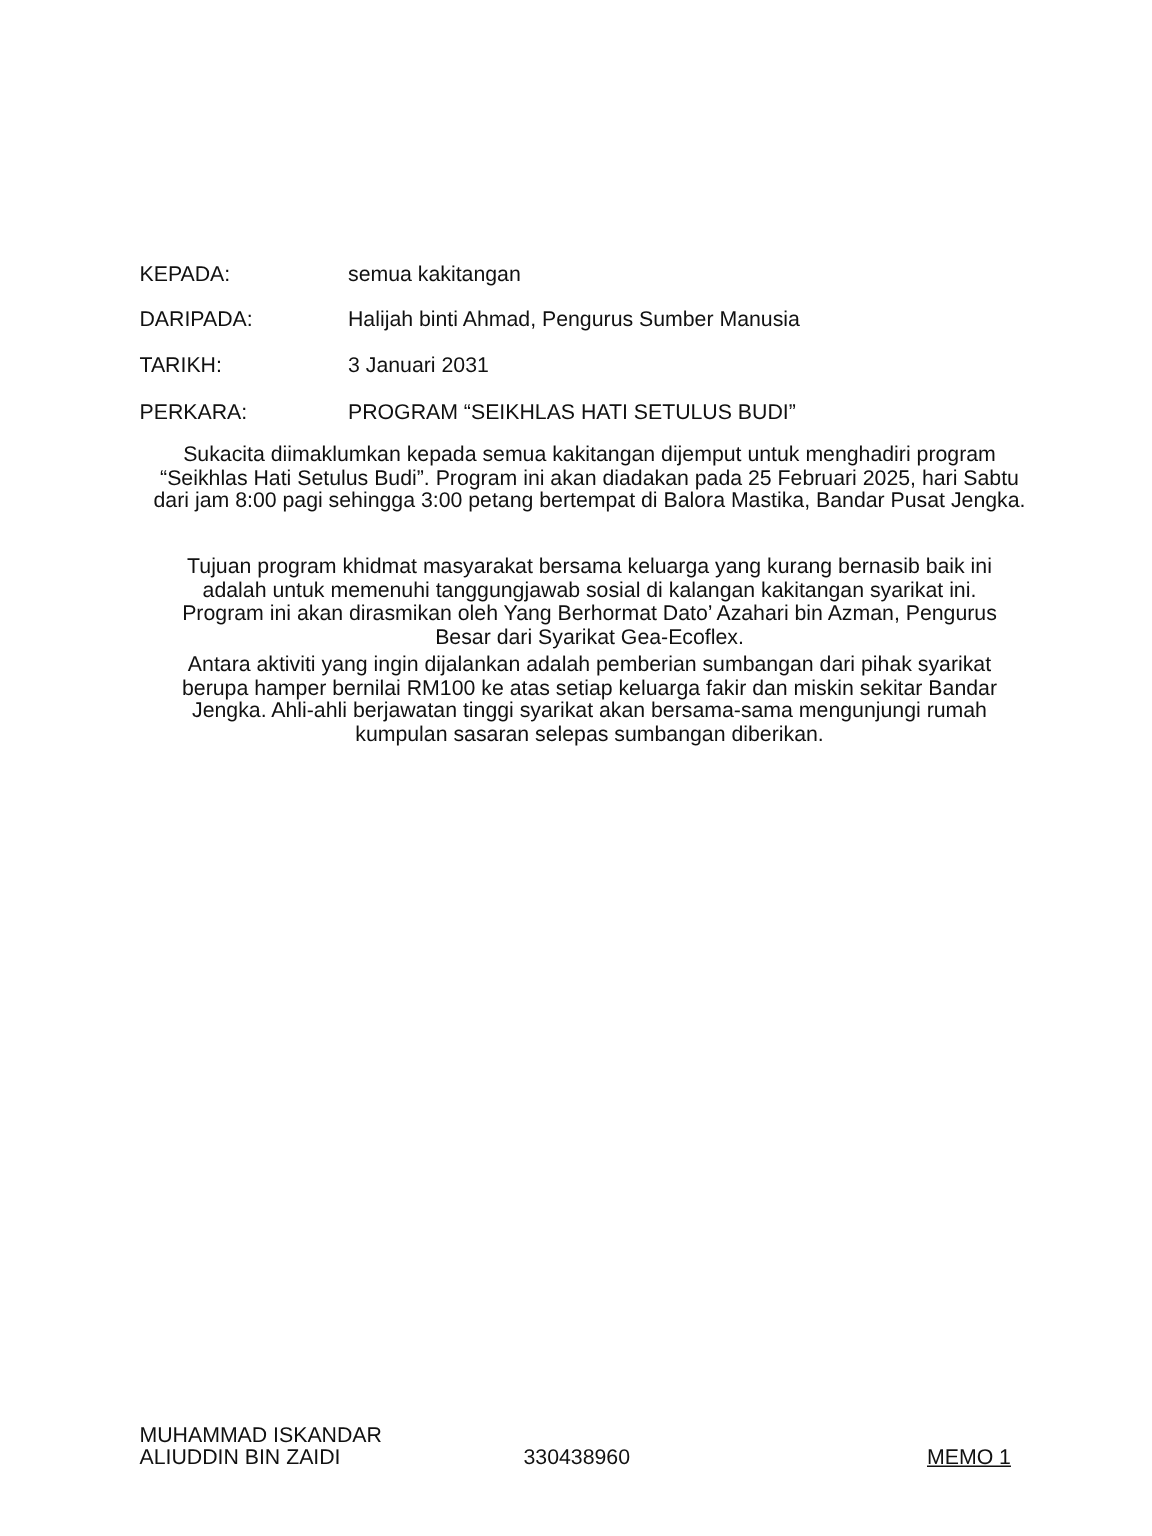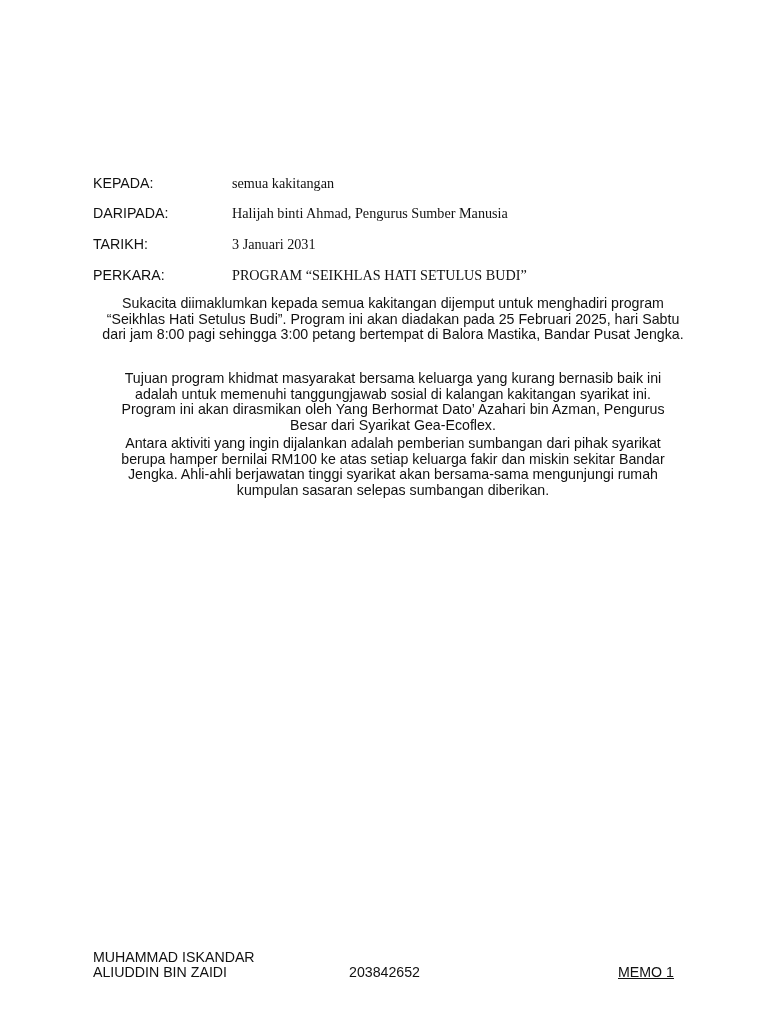--- a/index.html
+++ b/index.html
@@ -4,21 +4,21 @@
   <style>
     html, body { margin: 0; padding: 0; background: #ffffff; }
     body {
       width: 768px; height: 1024px; position: relative; overflow: hidden;
       font-family: "Liberation Sans", sans-serif; color: #111111;
       font-size: 14.2px;
     }
     .page { position: absolute; left: 0; top: 0; width: 768px; height: 960px; padding-left: 28px; }
     .hdr-row { position: absolute; left: 93px; height: 18px; line-height: 18px; white-space: nowrap; }
     .hdr-label { position: absolute; left: 0; top: 0; }
-    .hdr-value { position: absolute; left: 139px; top: 0; font-family: Liberation Serif, serif; }
+    .hdr-value { position: absolute; left: 139px; top: 0; }
     .para {
       position: absolute; left: 93px; width: 600px;
       line-height: 15.5px; margin: 0; white-space: pre-line; text-align: center;
     }
     .footer-line { position: absolute; white-space: nowrap; line-height: 16px; }
   </style>
 </head>
 <body>
 
 <div class="page">
@@ -47,16 +47,16 @@
 adalah untuk memenuhi tanggungjawab sosial di kalangan kakitangan syarikat ini.
 Program ini akan dirasmikan oleh Yang Berhormat Dato’ Azahari bin Azman, Pengurus
 Besar dari Syarikat Gea-Ecoflex.</p>
   <p class="para" style="top:436px;">Antara aktiviti yang ingin dijalankan adalah pemberian sumbangan dari pihak syarikat
 berupa hamper bernilai RM100 ke atas setiap keluarga fakir dan miskin sekitar Bandar
 Jengka.  Ahli-ahli berjawatan tinggi syarikat akan bersama-sama mengunjungi rumah
 kumpulan sasaran selepas sumbangan diberikan.</p>
 
   <div class="footer-line" style="left:93px; top:949px;">MUHAMMAD ISKANDAR</div>
   <div class="footer-line" style="left:93px; top:964px;text-align:right;">ALIUDDIN BIN ZAIDI</div>
-  <div class="footer-line" style="left:349px; top:964px;">203842652</div>
+  <div class="footer-line" style="left:349px; top:964px;">330438960</div>
   <div class="footer-line" style="left:618px; top:964px;text-decoration:underline;">MEMO 1</div>
 
 </div>
 
 </body></html>

